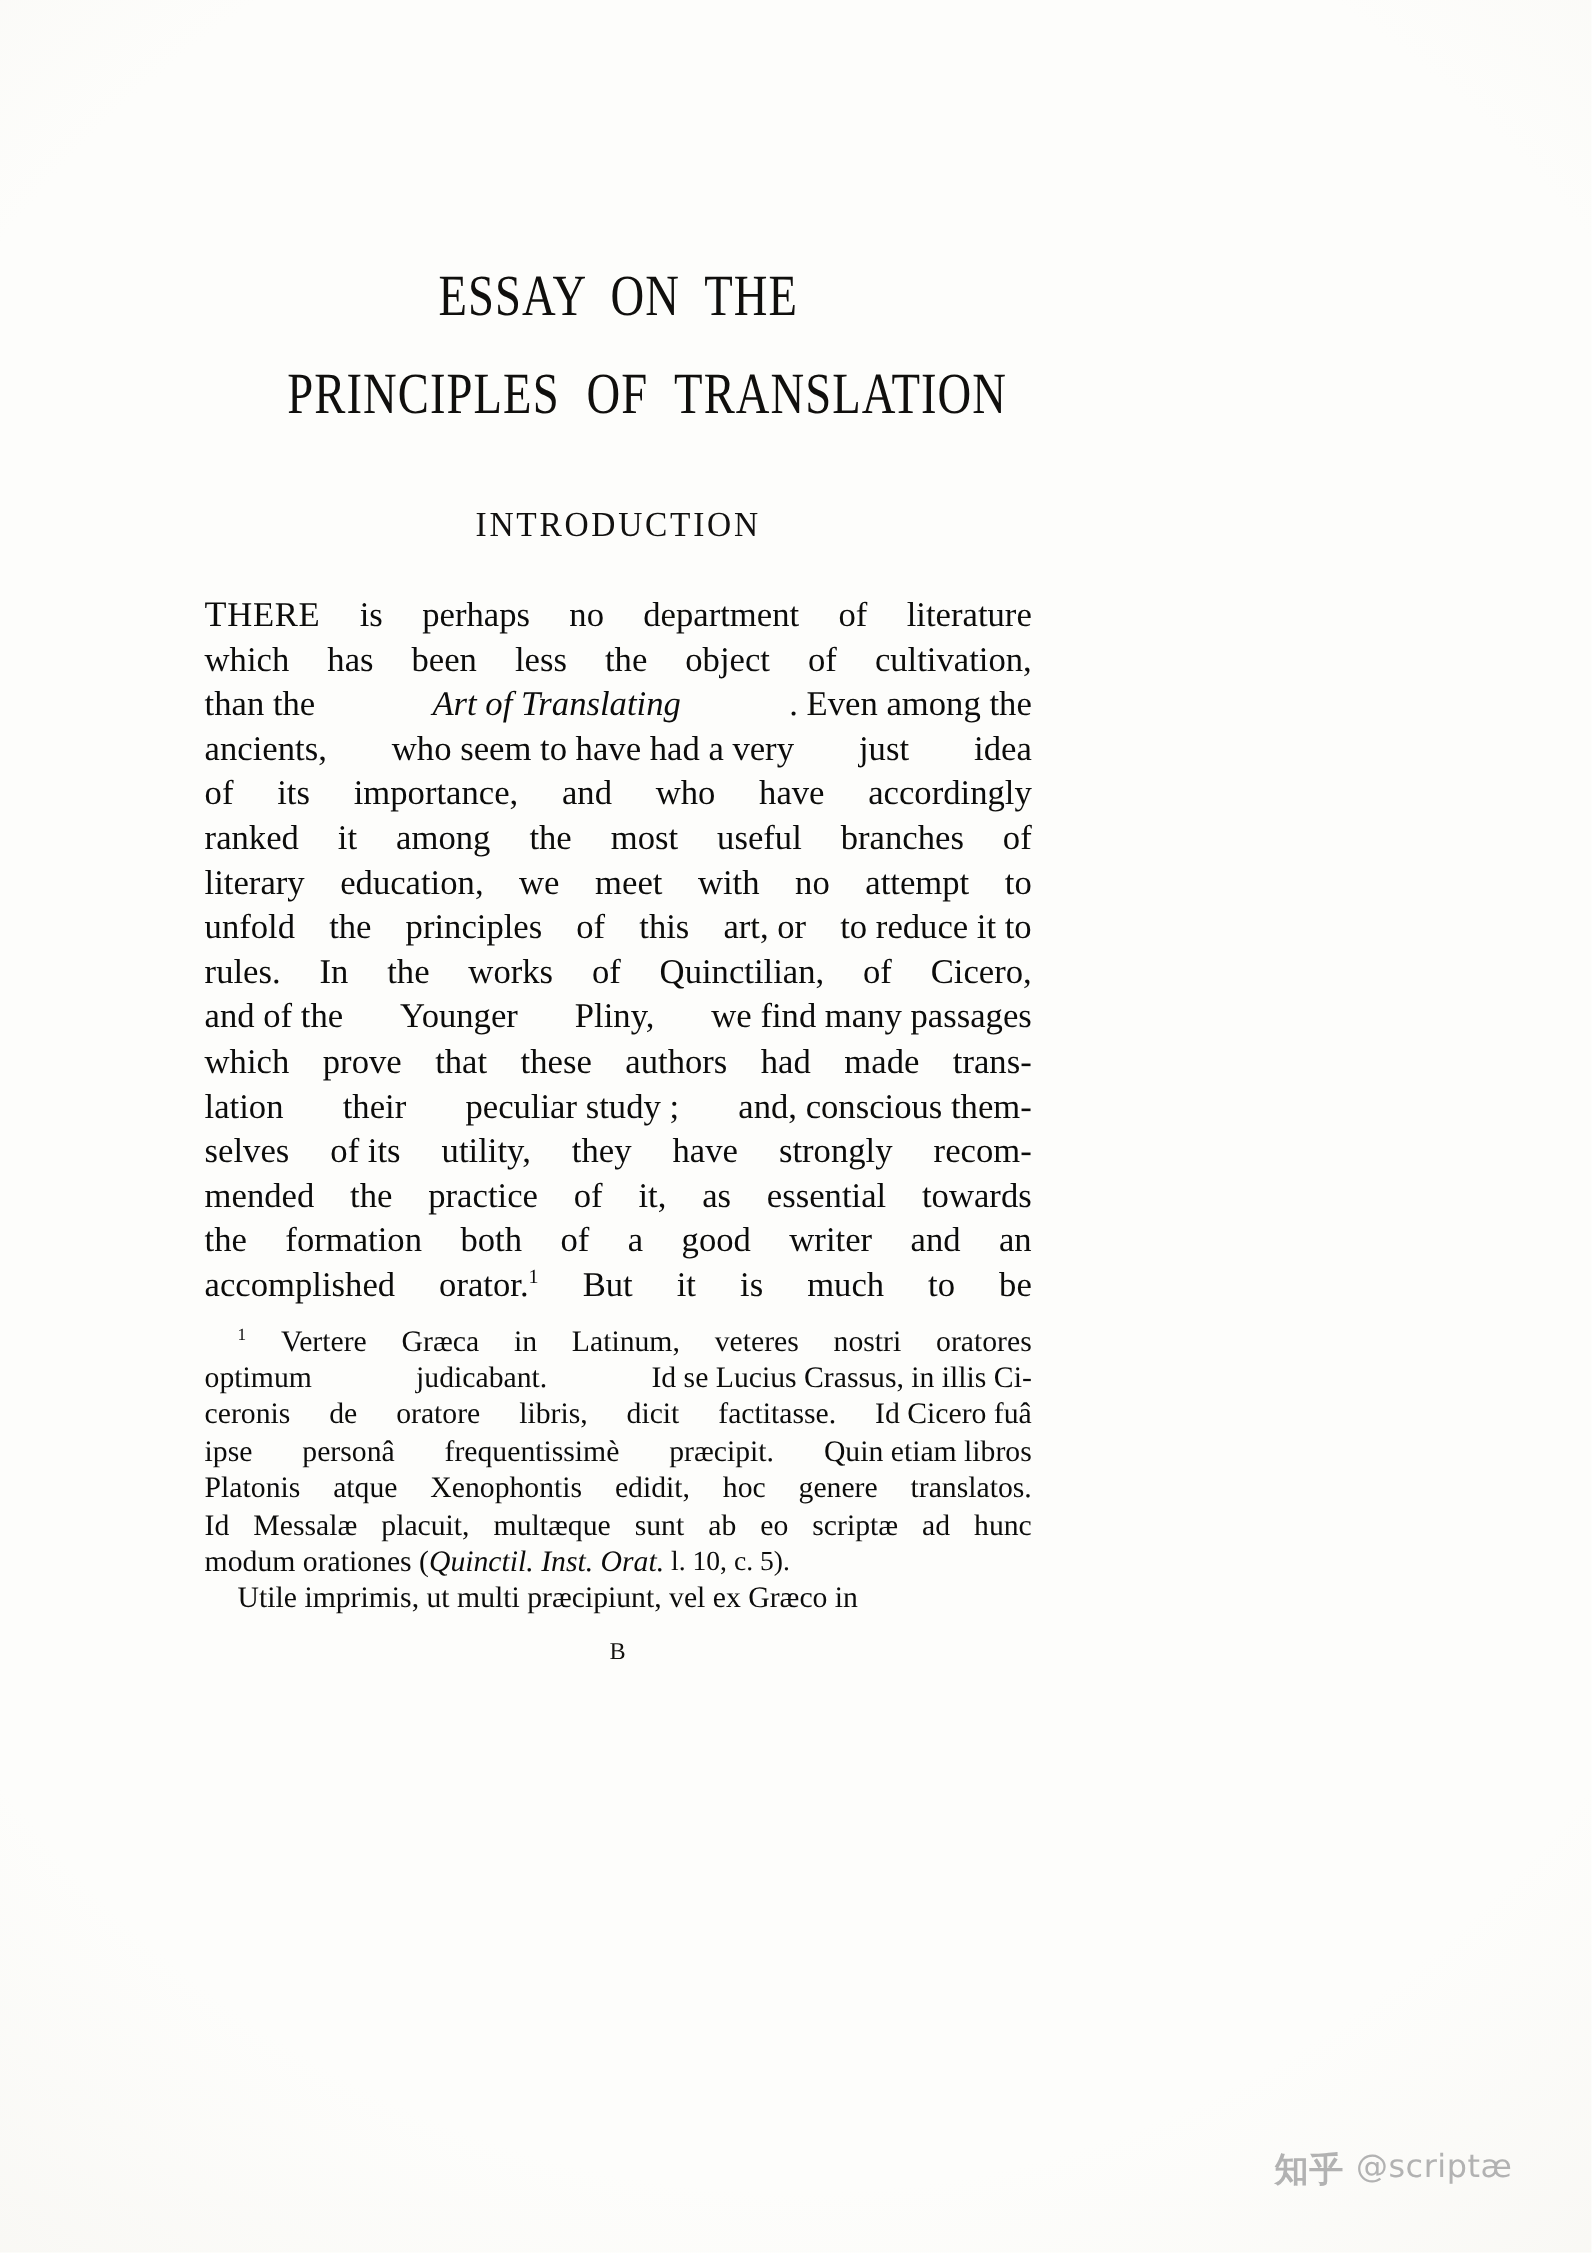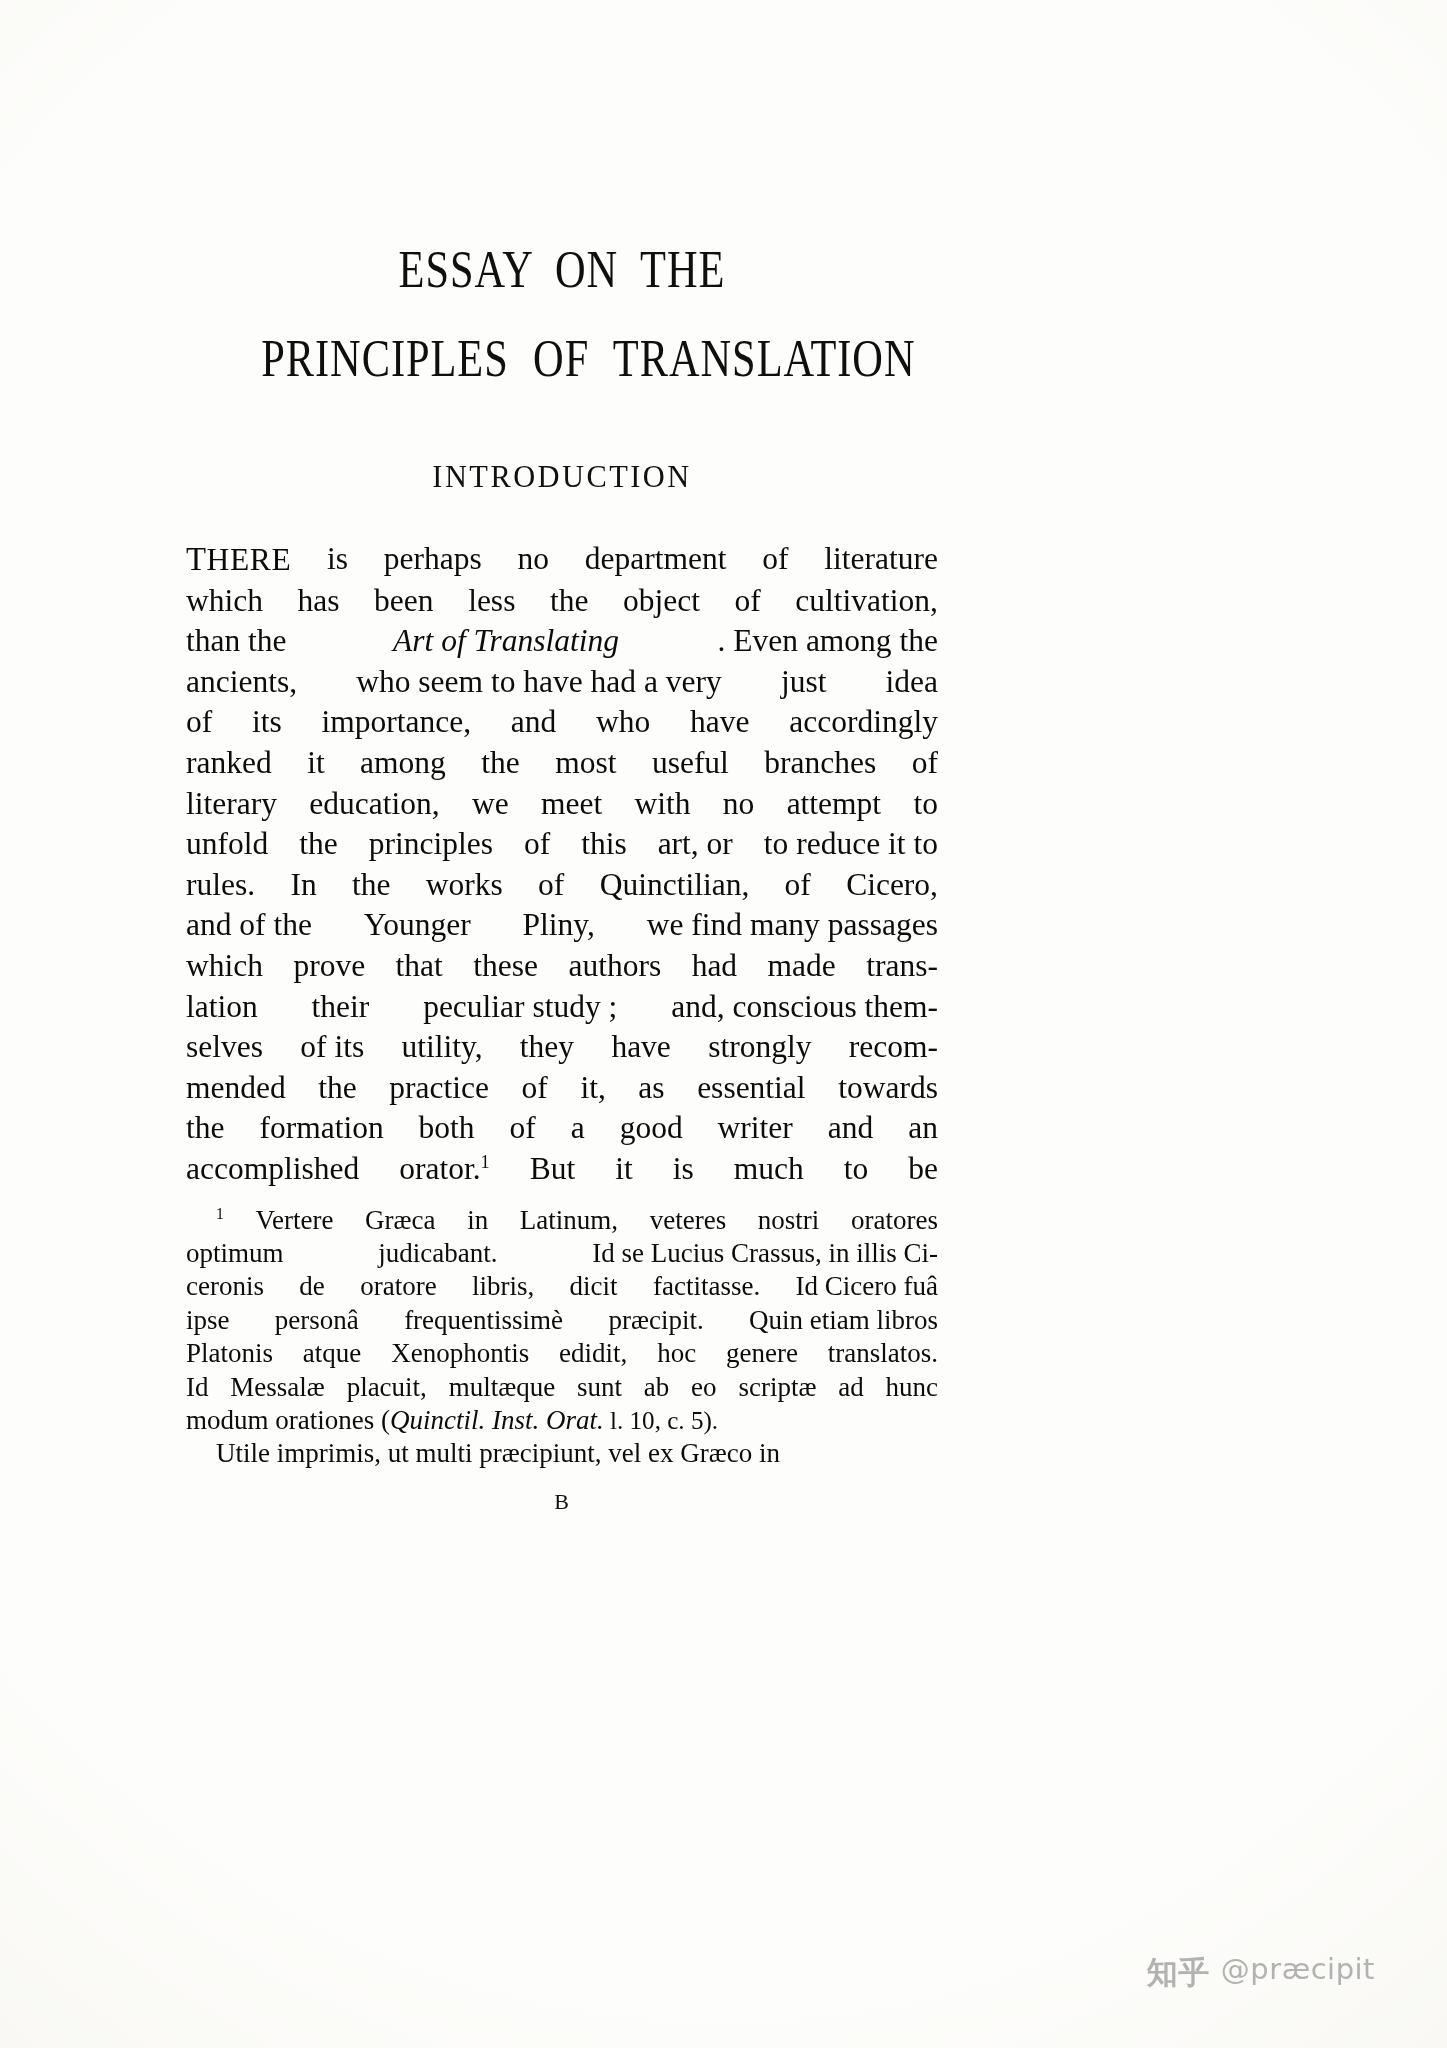--- a/index.html
+++ b/index.html
@@ -277,16 +277,16 @@
       </div>
 
     </div>
 
     <div class="signature-mark">B</div>
 
   </div>
 
   <div class="watermark">
     <span class="wm-logo">知乎</span>
-    <span class="wm-user">@præcipit</span>
+    <span class="wm-user">@scriptæ</span>
   </div>
 
 </div>
 
 </body></html>

